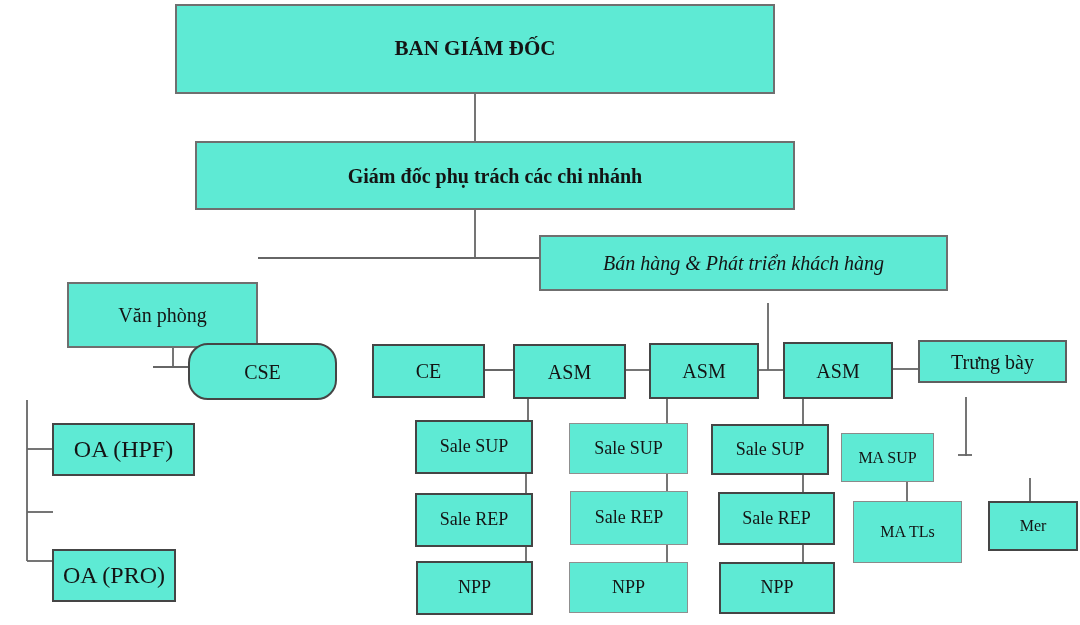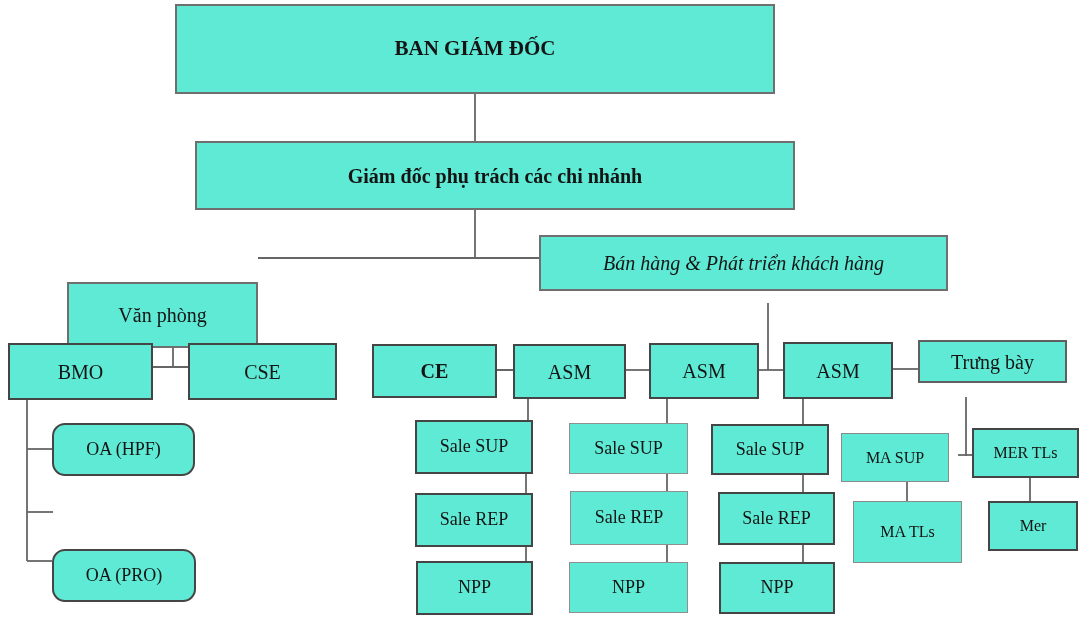--- a/index.html
+++ b/index.html
@@ -9,46 +9,46 @@
   }
   #wires{position:absolute;left:0;top:0;width:1080px;height:625px;pointer-events:none;}
   .node{
     position:absolute;display:flex;align-items:center;justify-content:center;
     text-align:center;background:#5eead4;border:2px solid #454545;box-sizing:border-box;
     font-size:20px;line-height:1.1;padding:2px 4px;
   }
   .bold{font-weight:bold;}
   .sm{font-size:18px;}
   .xs{font-size:16px;}
-  .md{font-size:18px;border-radius:13px;}
+  .md{font-size:24px;}
   
   #n-ban_giam_doc      {left:175px;top:4px;  width:600px;height:90px;font-size:21px;border-color:#6f6f6f;}
   #n-giam_doc_chi_nhanh{left:175px;top:141px;width:600px;height:69px;border-color:#6f6f6f;margin-left:20px;}
   #n-van_phong         {left:67px; top:241px;width:191px;height:66px;border-color:#6f6f6f;margin-top:41px;}
   #n-ban_hang          {left:539px;top:235px;width:409px;height:56px;border-color:#6f6f6f;font-style:italic;}
   #n-bmo               {left:8px;  top:343px;width:145px;height:57px;}
-  #n-cse               {left:188px;top:343px;width:149px;height:57px;}
-  #n-ce                {left:372px;top:344px;width:125px;height:54px;font-weight:bold;}
+  #n-cse               {left:188px;top:343px;width:149px;height:57px;border-radius:20px;}
+  #n-ce                {left:372px;top:344px;width:113px;height:54px;}
   #n-asm1              {left:513px;top:344px;width:113px;height:55px;}
   #n-asm2              {left:649px;top:343px;width:110px;height:56px;}
   #n-asm3              {left:783px;top:342px;width:110px;height:57px;}
   #n-trung_bay         {left:918px;top:340px;width:149px;height:43px;border-color:#5f5f5f;}
   #n-oa_hpf            {left:52px; top:423px;width:143px;height:53px;}
   #n-oa_pc             {left:53px; top:487px;width:142px;height:52px;}
-  #n-oa_pro            {left:52px; top:549px;width:144px;height:53px;}
+  #n-oa_pro            {left:52px; top:549px;width:124px;height:53px;}
   #n-sale_sup1         {left:415px;top:420px;width:118px;height:54px;}
   #n-sale_rep1         {left:415px;top:493px;width:118px;height:54px;}
   #n-npp1              {left:416px;top:561px;width:117px;height:54px;}
   #n-sale_sup2         {left:569px;top:423px;width:119px;height:51px;border-color:#8f8f8f;border-width:1px;}
   #n-sale_rep2         {left:570px;top:491px;width:118px;height:54px;border-color:#8f8f8f;border-width:1px;}
   #n-npp2              {left:569px;top:562px;width:119px;height:51px;border-color:#8f8f8f;border-width:1px;}
   #n-sale_sup3         {left:711px;top:424px;width:118px;height:51px;}
   #n-sale_rep3         {left:718px;top:492px;width:117px;height:53px;}
   #n-npp3              {left:719px;top:562px;width:116px;height:52px;}
-  #n-ma_sup            {left:841px;top:433px;width:108px;height:49px;border-color:#8a8a8a;border-width:1px;}
+  #n-ma_sup            {left:841px;top:433px;width:93px;height:49px;border-color:#8a8a8a;border-width:1px;}
   #n-mer_tls           {left:972px;top:428px;width:107px;height:50px;}
   #n-ma_tls            {left:853px;top:501px;width:109px;height:62px;border-color:#8a8a8a;border-width:1px;}
   #n-mer               {left:988px;top:501px;width:90px; height:50px;}
 </style>
 </head>
 <body>
 
 <div id="stage">
   <svg id="wires" viewBox="0 0 1080 625" xmlns="http://www.w3.org/2000/svg">
       <line x1="475" y1="94" x2="475" y2="141" stroke="#666666" stroke-width="1.8"></line>
@@ -77,35 +77,33 @@
       <line x1="966" y1="397" x2="966" y2="456" stroke="#666666" stroke-width="1.8"></line>
       <line x1="958" y1="455" x2="972" y2="455" stroke="#666666" stroke-width="1.8"></line>
       <line x1="907" y1="482" x2="907" y2="502" stroke="#666666" stroke-width="1.8"></line>
       <line x1="1030" y1="478" x2="1030" y2="502" stroke="#666666" stroke-width="1.8"></line>
     </svg>
 
   <div class="node bold" id="n-ban_giam_doc">BAN GIÁM ĐỐC</div>
   <div class="node bold" id="n-giam_doc_chi_nhanh">Giám đốc phụ trách các chi nhánh</div>
   <div class="node" id="n-van_phong">Văn phòng</div>
   <div class="node" id="n-ban_hang">Bán hàng &amp; Phát triển khách hàng</div>
-  <div class="node" id="n-bmo">BMO</div>
   <div class="node" id="n-cse">CSE</div>
   <div class="node" id="n-ce">CE</div>
   <div class="node" id="n-asm1">ASM</div>
   <div class="node" id="n-asm2">ASM</div>
   <div class="node" id="n-asm3">ASM</div>
   <div class="node" id="n-trung_bay">Trưng bày</div>
   <div class="node md" id="n-oa_hpf">OA (HPF)</div>
   <div class="node md" id="n-oa_pro">OA (PRO)</div>
   <div class="node sm" id="n-sale_sup1">Sale SUP</div>
   <div class="node sm" id="n-sale_rep1">Sale REP</div>
   <div class="node sm" id="n-npp1">NPP</div>
   <div class="node sm" id="n-sale_sup2">Sale SUP</div>
   <div class="node sm" id="n-sale_rep2">Sale REP</div>
   <div class="node sm" id="n-npp2">NPP</div>
   <div class="node sm" id="n-sale_sup3">Sale SUP</div>
   <div class="node sm" id="n-sale_rep3">Sale REP</div>
   <div class="node sm" id="n-npp3">NPP</div>
   <div class="node xs" id="n-ma_sup">MA SUP</div>
-  <div class="node xs" id="n-mer_tls">MER TLs</div>
   <div class="node xs" id="n-ma_tls">MA TLs</div>
   <div class="node xs" id="n-mer">Mer</div>
 </div>
 
 </body></html>

